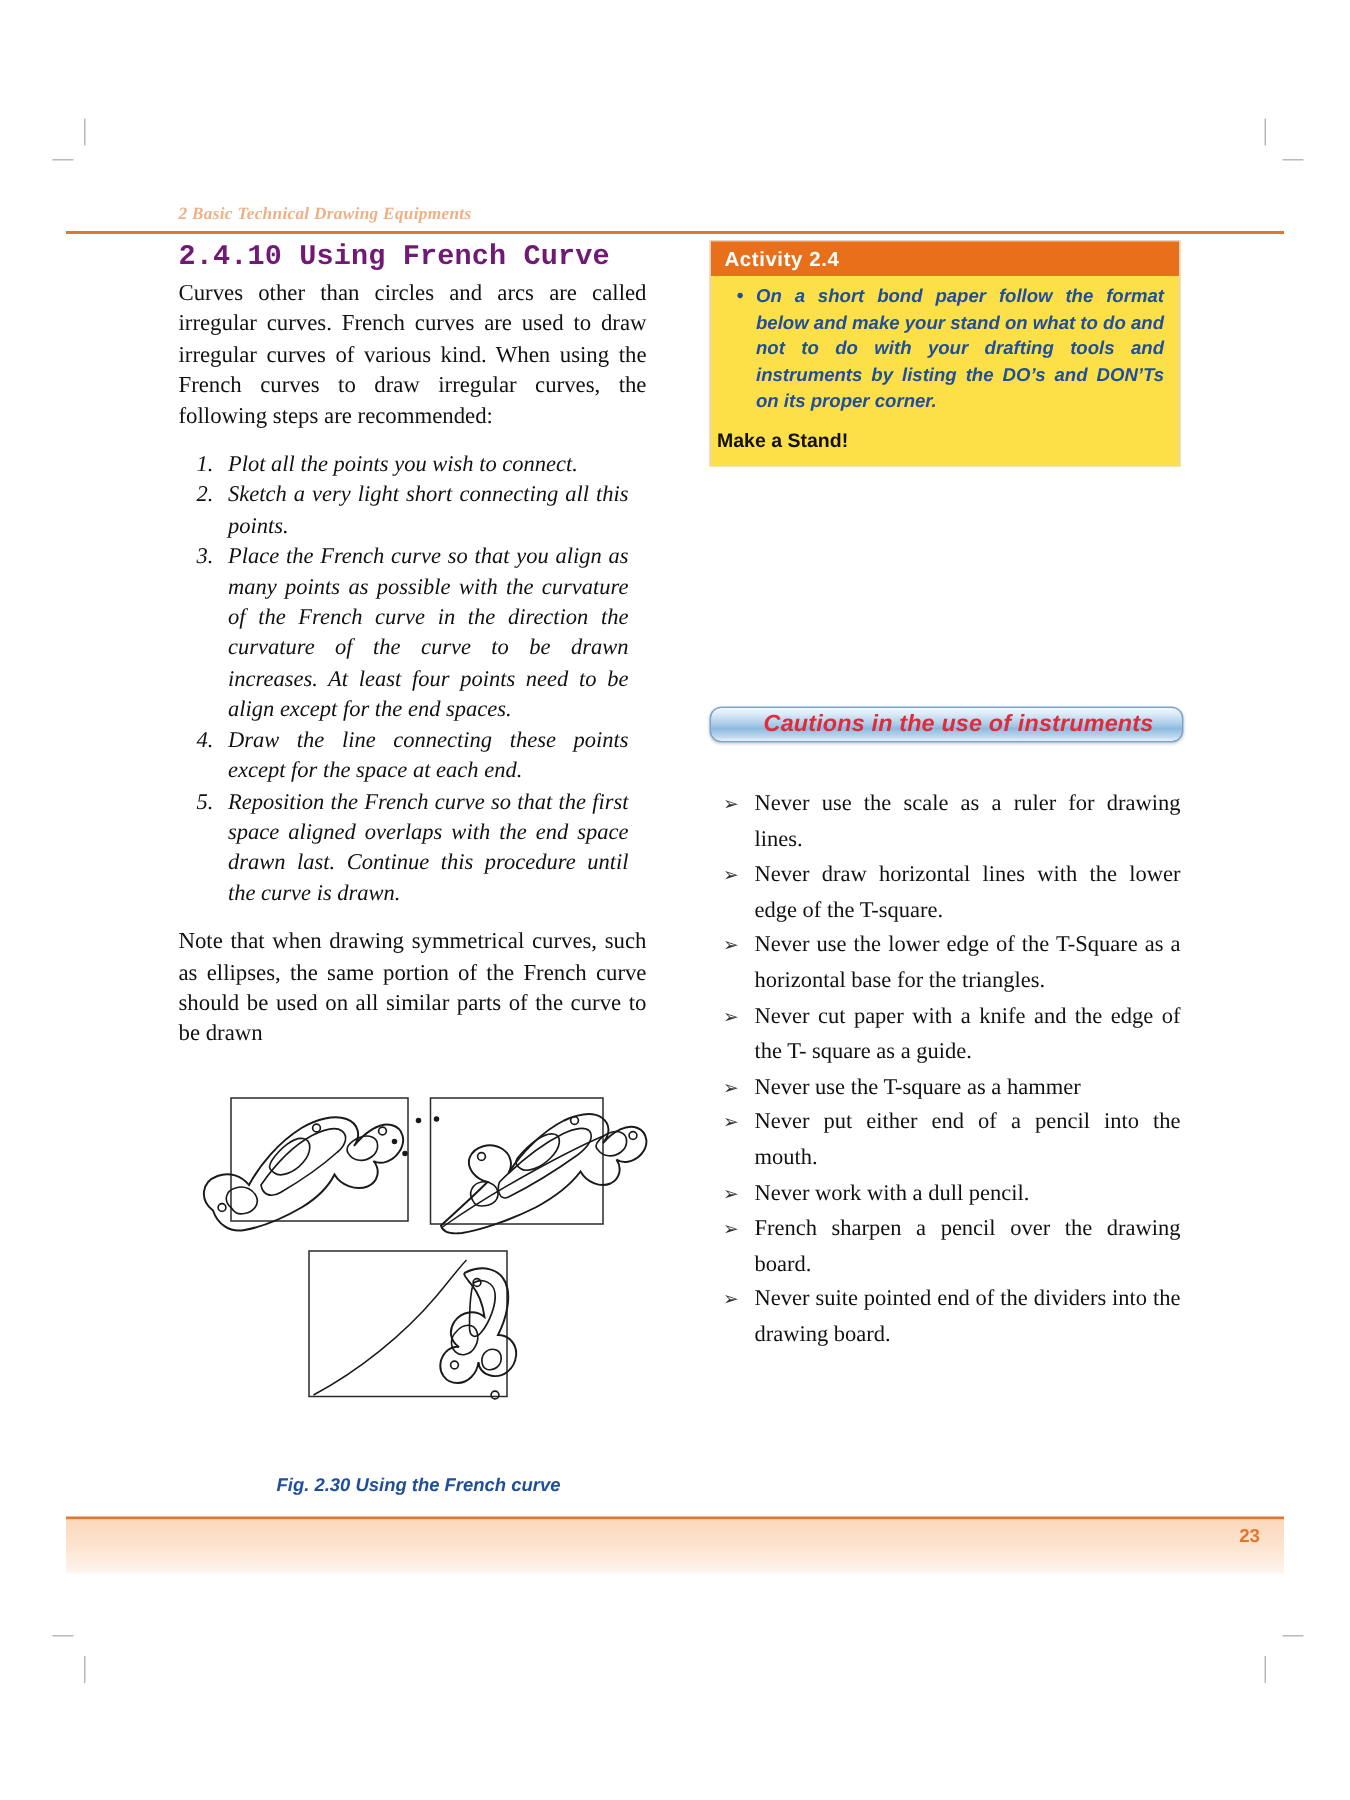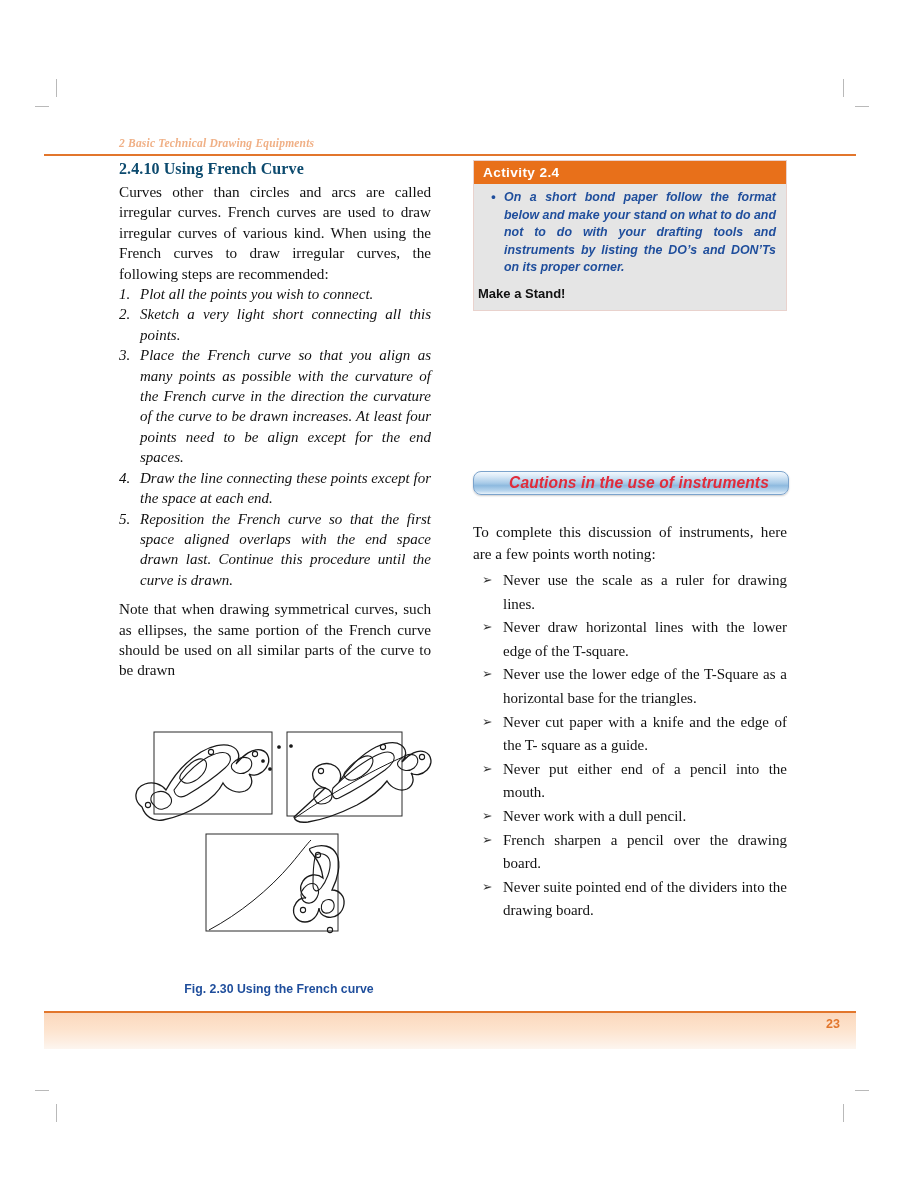--- a/index.html
+++ b/index.html
@@ -53,35 +53,35 @@
   .col-left {
     position: absolute;
     left: 119px;
     top: 160px;
     width: 312px;
   }
 
   
   h2.section-title {
     margin: 0 0 4px 0;
-    font-family: Liberation Serif, serif;
-    font-weight: bold;
-    font-size: 16px;
-    color: #0c4a6e;
+    font-family: Liberation Mono, monospace;
+    font-weight: bold;
+    font-size: 19px;
+    color: #701a75;
     letter-spacing: .1px;
   }
   p.body {
     margin: 0;
     font-size: 15.2px;
     line-height: 20.4px;
     text-align: justify;
     color: #111;
   }
   ol.steps {
-    margin: 0;
+    margin: 12px;
     padding: 0;
     list-style: none;
     counter-reset: st;
   }
   ol.steps > li {
     counter-increment: st;
     position: relative;
     padding-left: 21px;
     font-style: italic;
     font-size: 15px;
@@ -110,31 +110,32 @@
     position: absolute;
     left: 119px;
     top: 722px;
     width: 320px;
   }
   .fig-caption {
     margin-top: 6px;
     text-align: center;
     font-family: "Liberation Sans", sans-serif;
     font-weight: bold;
+    font-style: italic;
     font-size: 12.3px;
     color: #1f4e9c;
   }
 
   
   .activity {
     position: absolute;
     left: 473px;
     top: 160px;
     width: 314px;
-    background: #e5e5e5;
+    background: #fde047;
     border: 1px solid #e9d2cd;
     box-sizing: border-box;
   }
   .activity-header {
     background: #e8701a;
     color: #ffffff;
     font-family: "Liberation Sans", sans-serif;
     font-weight: bold;
     font-size: 13.6px;
     padding: 4px 0 4px 9px;
@@ -403,26 +404,26 @@
       </ul>
       <div class="make-stand">Make a Stand!</div>
     </div>
   </div>
 
   <div class="banner">
     <span class="banner-text">Cautions in the use of instruments</span>
   </div>
 
   <div class="right-body">
-    <p class="right-intro">To complete this discussion of instruments, here are a few points worth noting:</p>
     <ul class="cautions">
       <li>Never use the scale as a ruler for drawing lines.</li>
       <li>Never draw horizontal lines with the lower edge of the T-square.</li>
       <li>Never use the lower edge of the T-Square as a horizontal base for the triangles.</li>
       <li>Never cut paper with a knife and the edge of the T- square as a guide.</li>
+      <li>Never use the T-square as  a hammer</li>
       <li>Never put either end of a pencil into the mouth.</li>
       <li>Never work with a dull pencil.</li>
       <li>French sharpen a pencil over the drawing board.</li>
       <li>Never suite pointed end of the dividers into the drawing board.</li>
     </ul>
   </div>
 
   <div class="footrule"></div>
   <div class="footband"></div>
   <div class="pagenum">23</div>

